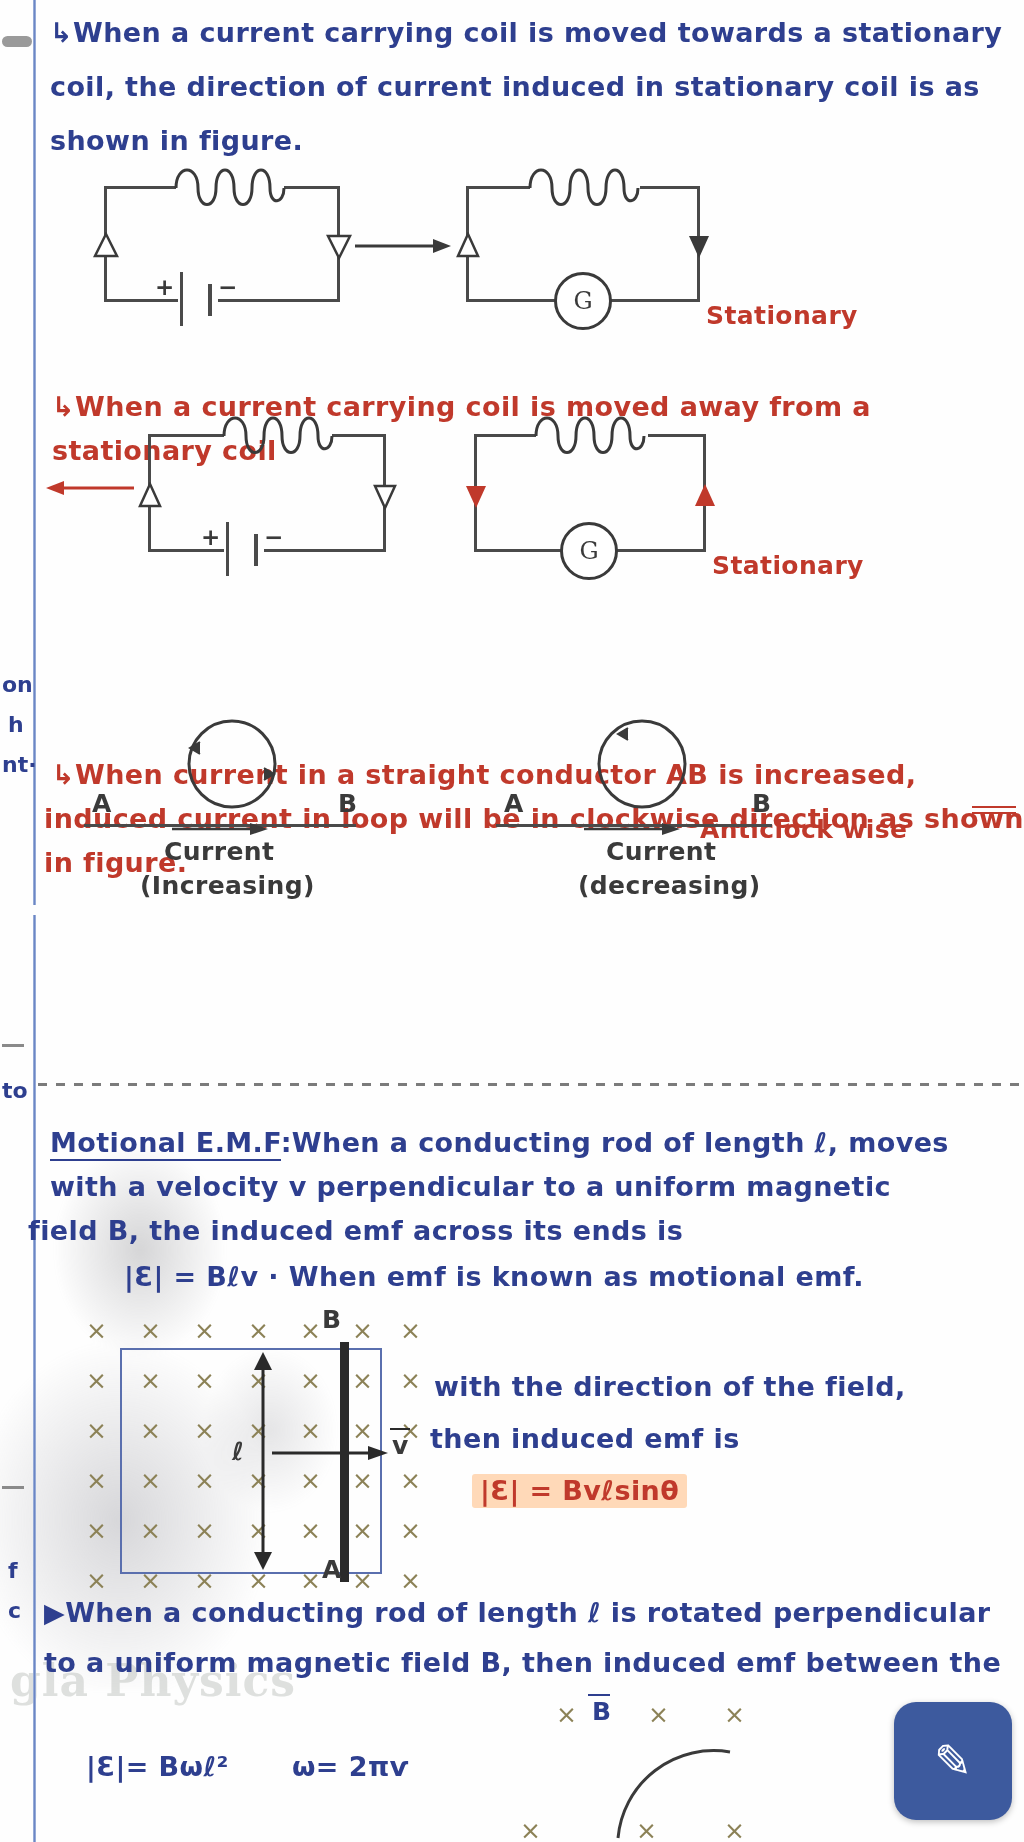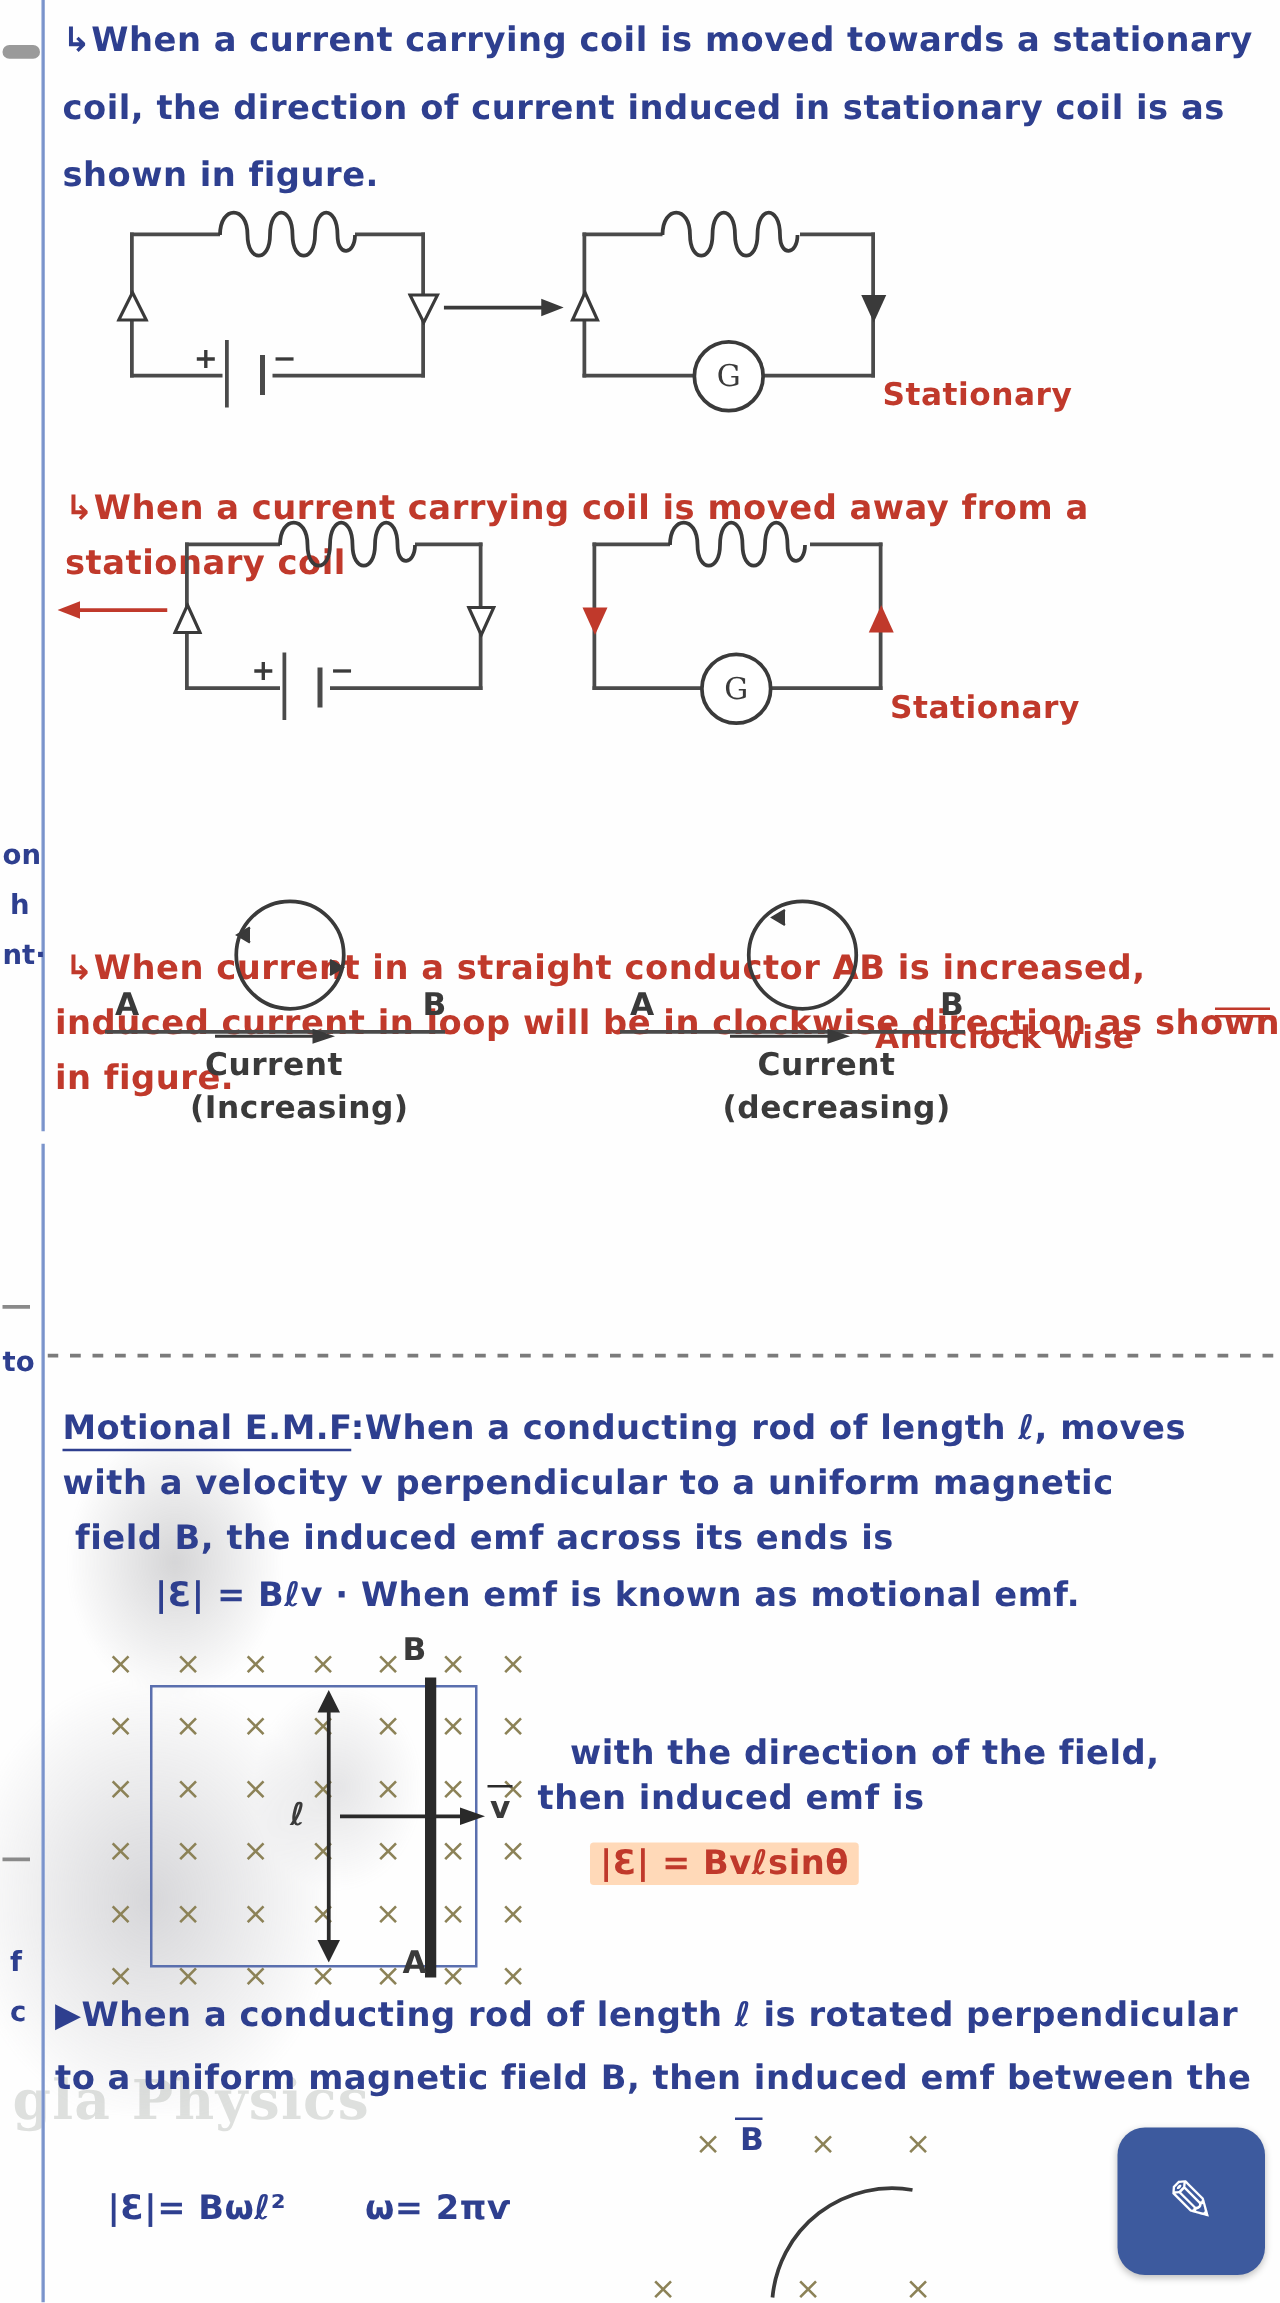--- a/index.html
+++ b/index.html
@@ -213,21 +213,21 @@
       <path d="M86 66 L96 60 L86 54" fill="#3a3a3a" stroke="#3a3a3a" stroke-width="2"></path>
     </svg>
     <div class="hw dark t26" style="left:92px;top:790px;">A</div>
     <div class="hw dark t26" style="left:338px;top:790px;">B</div>
     <div class="wire h" style="left:84px;top:824px;width:272px;height:3px;"></div>
     <svg style="position:absolute;left:172px;top:818px;" width="100" height="22" viewBox="0 0 100 22">
       <path d="M0 11 H82" stroke="#3a3a3a" stroke-width="2.5" fill="none"></path>
       <path d="M96 11 L78 5 L78 17 Z" fill="#3a3a3a"></path>
     </svg>
     <div class="hw dark t26" style="left:164px;top:838px;">Current</div>
-    <div class="hw dark t26" style="left:152px;top:872px;">(Increasing)</div>
+    <div class="hw dark t26" style="left:140px;top:872px;">(Increasing)</div>
   </div>
 
   <div>
     <svg style="position:absolute;left:588px;top:714px;" width="108" height="100" viewBox="0 0 108 100">
       <circle cx="54" cy="50" r="43" fill="none" stroke="#3a3a3a" stroke-width="3"></circle>
       <path d="M40 14 L30 20 L40 26" fill="#3a3a3a" stroke="#3a3a3a" stroke-width="2"></path>
     </svg>
     <div class="hw red t26" style="left:700px;top:772px;">Anticlock wise</div>
     <div class="wire h" style="left:972px;top:806px;width:44px;height:2px;background:#c0392b;"></div>
     <div class="wire h" style="left:972px;top:812px;width:44px;height:2px;background:#c0392b;"></div>
@@ -241,21 +241,21 @@
     <div class="hw dark t26" style="left:606px;top:838px;">Current</div>
     <div class="hw dark t26" style="left:578px;top:872px;">(decreasing)</div>
   </div>
 
   <div class="dashed-sep"></div>
 
   <div style="position:absolute;left:50px;top:1128px;">
     <span class="hw blue t28 underline-blue" style="position:static;">Motional E.M.F</span><span class="hw blue t28" style="position:static;">:</span><span class="hw blue t28" style="position:static;">When a conducting rod of length ℓ, moves</span>
   </div>
   <div class="hw blue t28" style="left:50px;top:1172px;">with a velocity v perpendicular to a uniform magnetic</div>
-  <div class="hw blue t28" style="left:60px;top:1216px;">field B, the induced emf across its ends is</div>
+  <div class="hw blue t28" style="left:28px;top:1216px;">field B, the induced emf across its ends is</div>
   <div class="hw blue t28" style="left:124px;top:1262px;">|Ɛ| = Bℓv · When emf is known as motional emf.</div>
 
   <div>
     <div class="cross" style="left:86px;top:1316px;">×</div>
     <div class="cross" style="left:140px;top:1316px;">×</div>
     <div class="cross" style="left:194px;top:1316px;">×</div>
     <div class="cross" style="left:248px;top:1316px;">×</div>
     <div class="cross" style="left:300px;top:1316px;">×</div>
     <div class="cross" style="left:352px;top:1316px;">×</div>
     <div class="cross" style="left:400px;top:1316px;">×</div>
@@ -313,21 +313,21 @@
     <div class="hw dark t26" style="left:232px;top:1438px;">ℓ</div>
 
     <svg style="position:absolute;left:272px;top:1442px;" width="118" height="22" viewBox="0 0 118 22">
       <path d="M0 11 H100" stroke="#2a2a2a" stroke-width="3" fill="none"></path>
       <path d="M116 11 L96 4 L96 18 Z" fill="#2a2a2a"></path>
     </svg>
     <div class="hw dark t26" style="left:392px;top:1432px;">v</div>
     <div class="wire h" style="left:390px;top:1428px;width:20px;height:2px;background:#2a2a2a;"></div>
   </div>
 
-  <div class="hw blue t28" style="left:456px;top:1372px;margin-top:16px;">with the direction of the field,</div>
+  <div class="hw blue t28" style="left:434px;top:1372px;">with the direction of the field,</div>
   <div class="hw blue t28" style="left:430px;top:1424px;">then induced emf is</div>
   <div class="hl-eq hw t28" style="left:472px;top:1474px;">|Ɛ| = Bvℓsinθ</div>
 
   <div class="hw blue t28" style="left:44px;top:1598px;">▶When a conducting rod of length ℓ is rotated perpendicular</div>
   <div class="hw blue t28" style="left:44px;top:1648px;">to a uniform magnetic field B, then induced emf between the</div>
   <div class="hw blue t28" style="left:86px;top:1752px;">|Ɛ|= Bωℓ²</div>
   <div class="hw blue t28" style="left:292px;top:1752px;">ω= 2πѵ</div>
 
   <div>
     <div class="cross" style="left:556px;top:1700px;">×</div>

